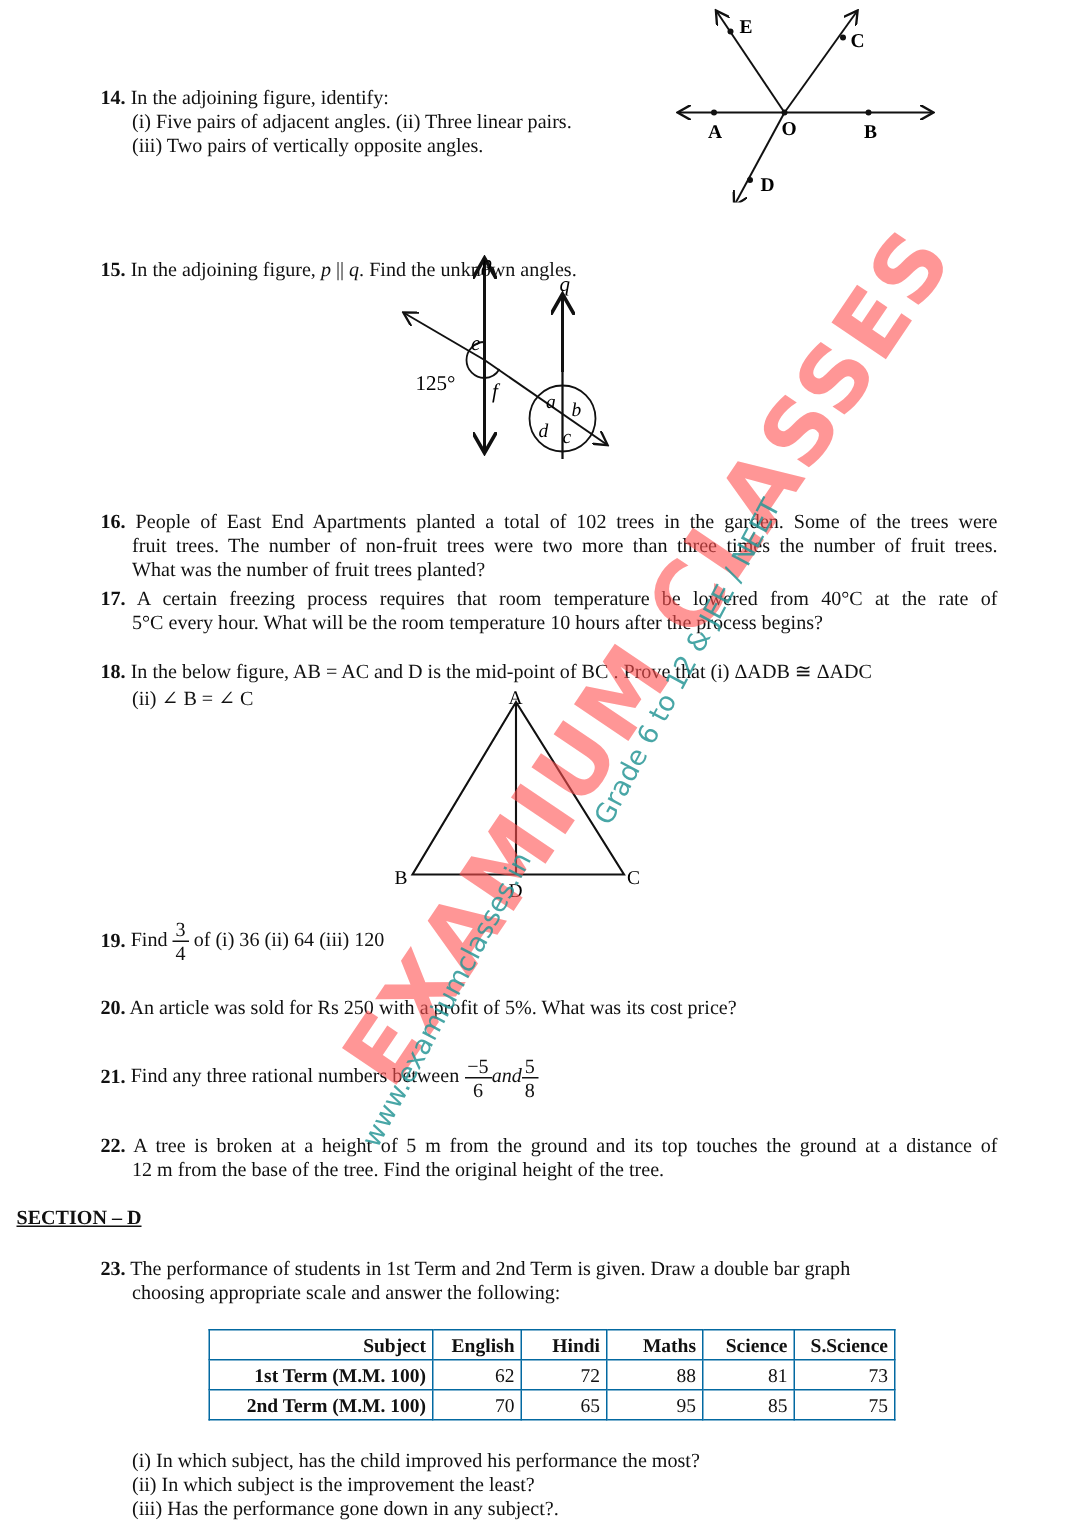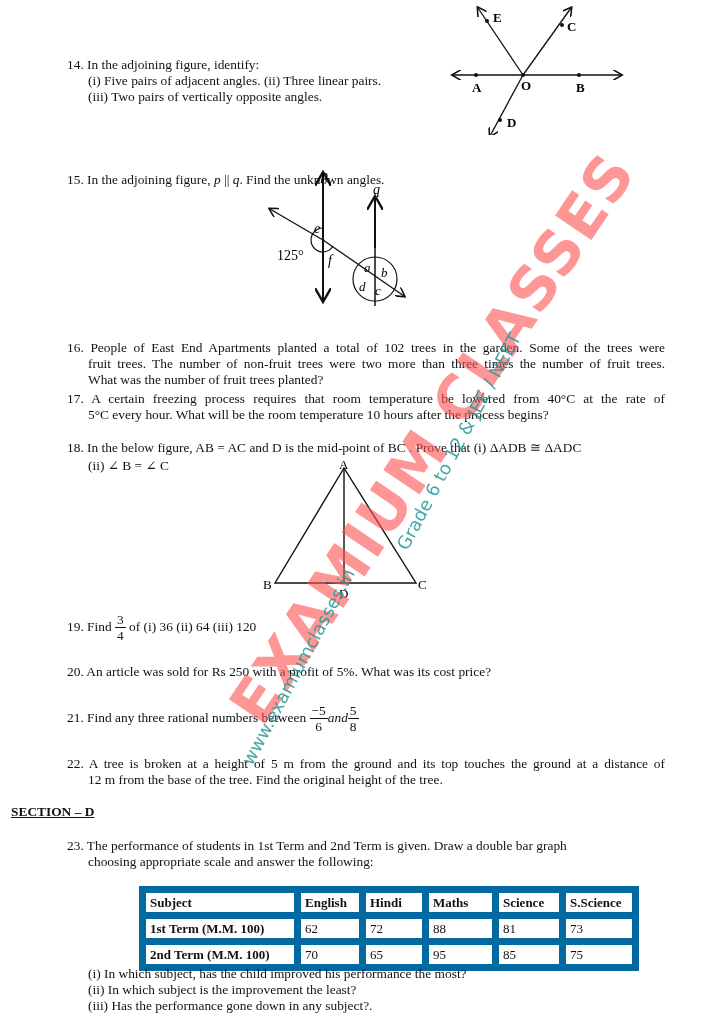--- a/index.html
+++ b/index.html
@@ -2,35 +2,35 @@
 <html><head>
 <meta charset="utf-8">
 <style>
   html, body { margin: 0; padding: 0; background: #ffffff; }
   body {
     width: 724px; height: 1024px; position: relative; overflow: hidden;
     font-family: "Liberation Serif", "DejaVu Serif", serif;
     color: #111; font-size: 13.4px; line-height: 16px;
   }
   .q { position: absolute; left: 67px; }
-  .q .num { font-weight: normal; margin-top: 47px; }
+  .q .num { font-weight: bold; margin-top: 47px; }
   .q .line { white-space: nowrap; }
   .q .indent { padding-left: 21px; }
   .just { text-align: justify; text-align-last: justify; }
   .fig { position: absolute; }
   .section-title {
     position: absolute; left: 11px; width: 724px; top: 804px;
     font-weight: bold; text-decoration: underline; font-size: 13.4px;
   }
   table.perf {
     position: absolute; left: 139px; top: 886px;
     border-collapse: collapse; font-size: 13px;
   }
   table.perf td, table.perf th {
-    border: 7px solid #0369a1; padding: 0 4px; height: 19px; text-align: left; font-family: Liberation Serif, serif;
+    border: 1px solid #0369a1; padding: 0 4px; height: 19px; text-align: right; font-family: Liberation Serif, serif;
   }
   table.perf th { font-weight: bold; }
   table.perf td.rowhead { font-weight: bold; }
   .frac { display: inline-block; vertical-align: middle; text-align: center; line-height: 15px; }
   .frac .n { display: block; border-bottom: 1px solid #111; padding: 0 2px; }
   .frac .d { display: block; padding: 0 2px; }
   .italic { font-style: italic; }
   .watermark { position: absolute; pointer-events: none; }
   .wm-red {
     left: 175px; top: 470px; transform: rotate(-56deg); transform-origin: left top;

